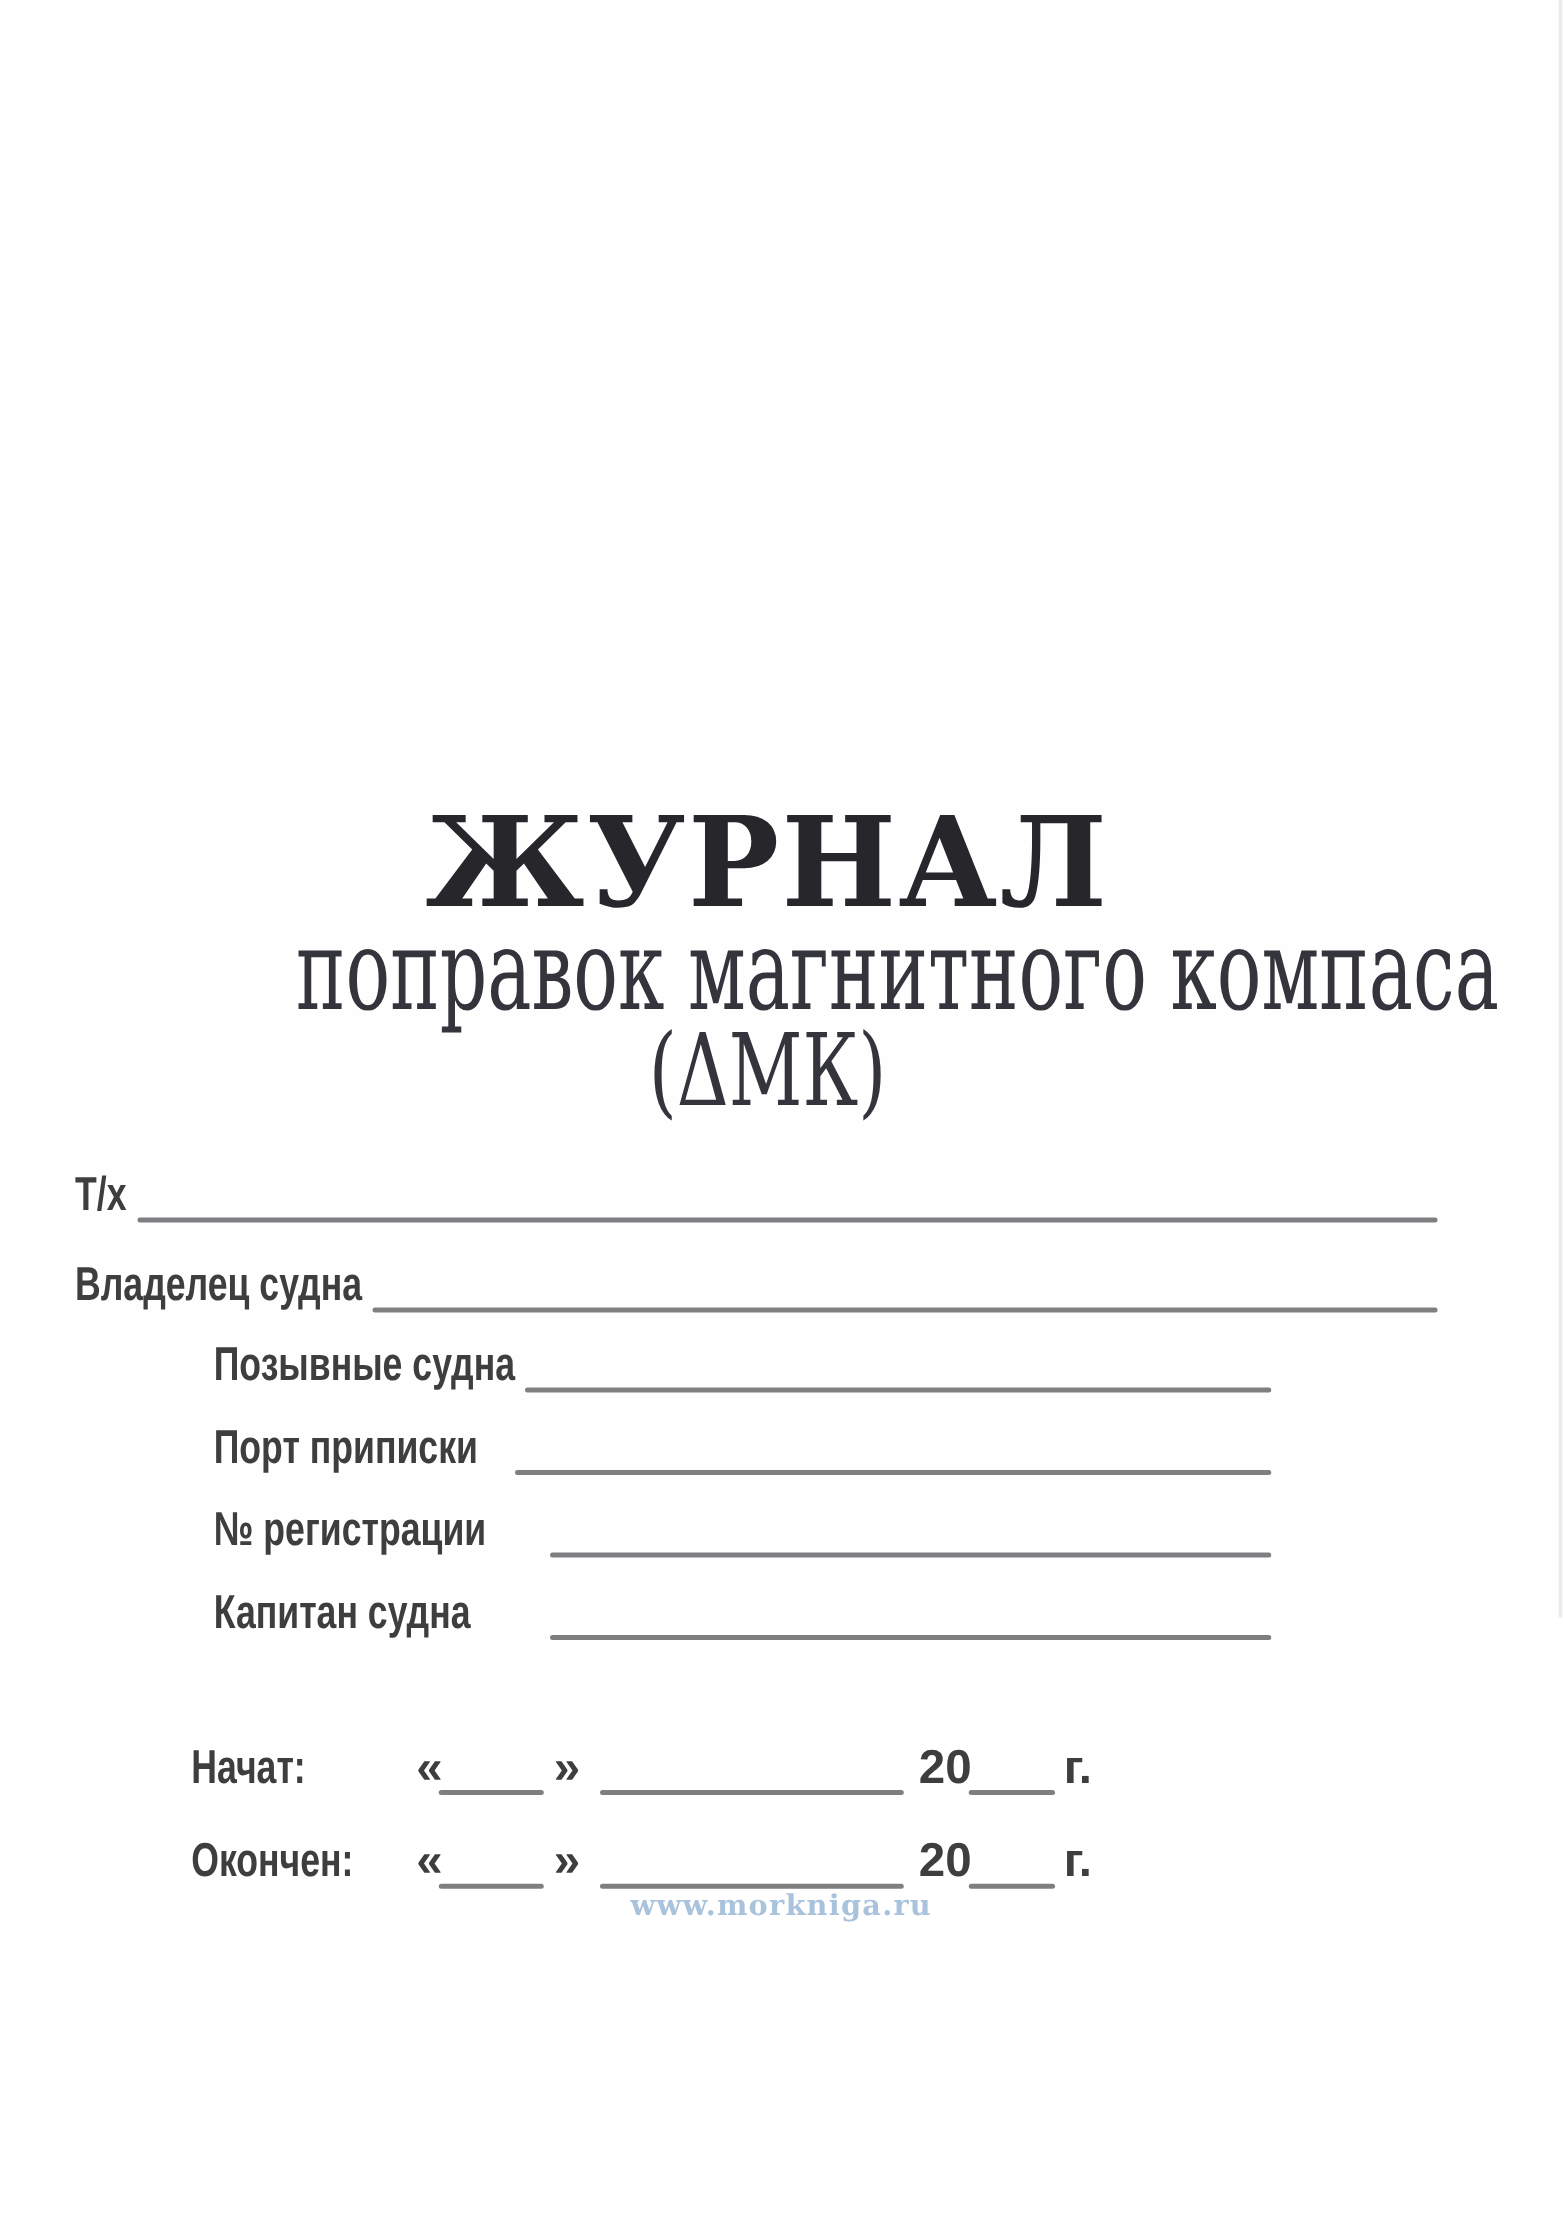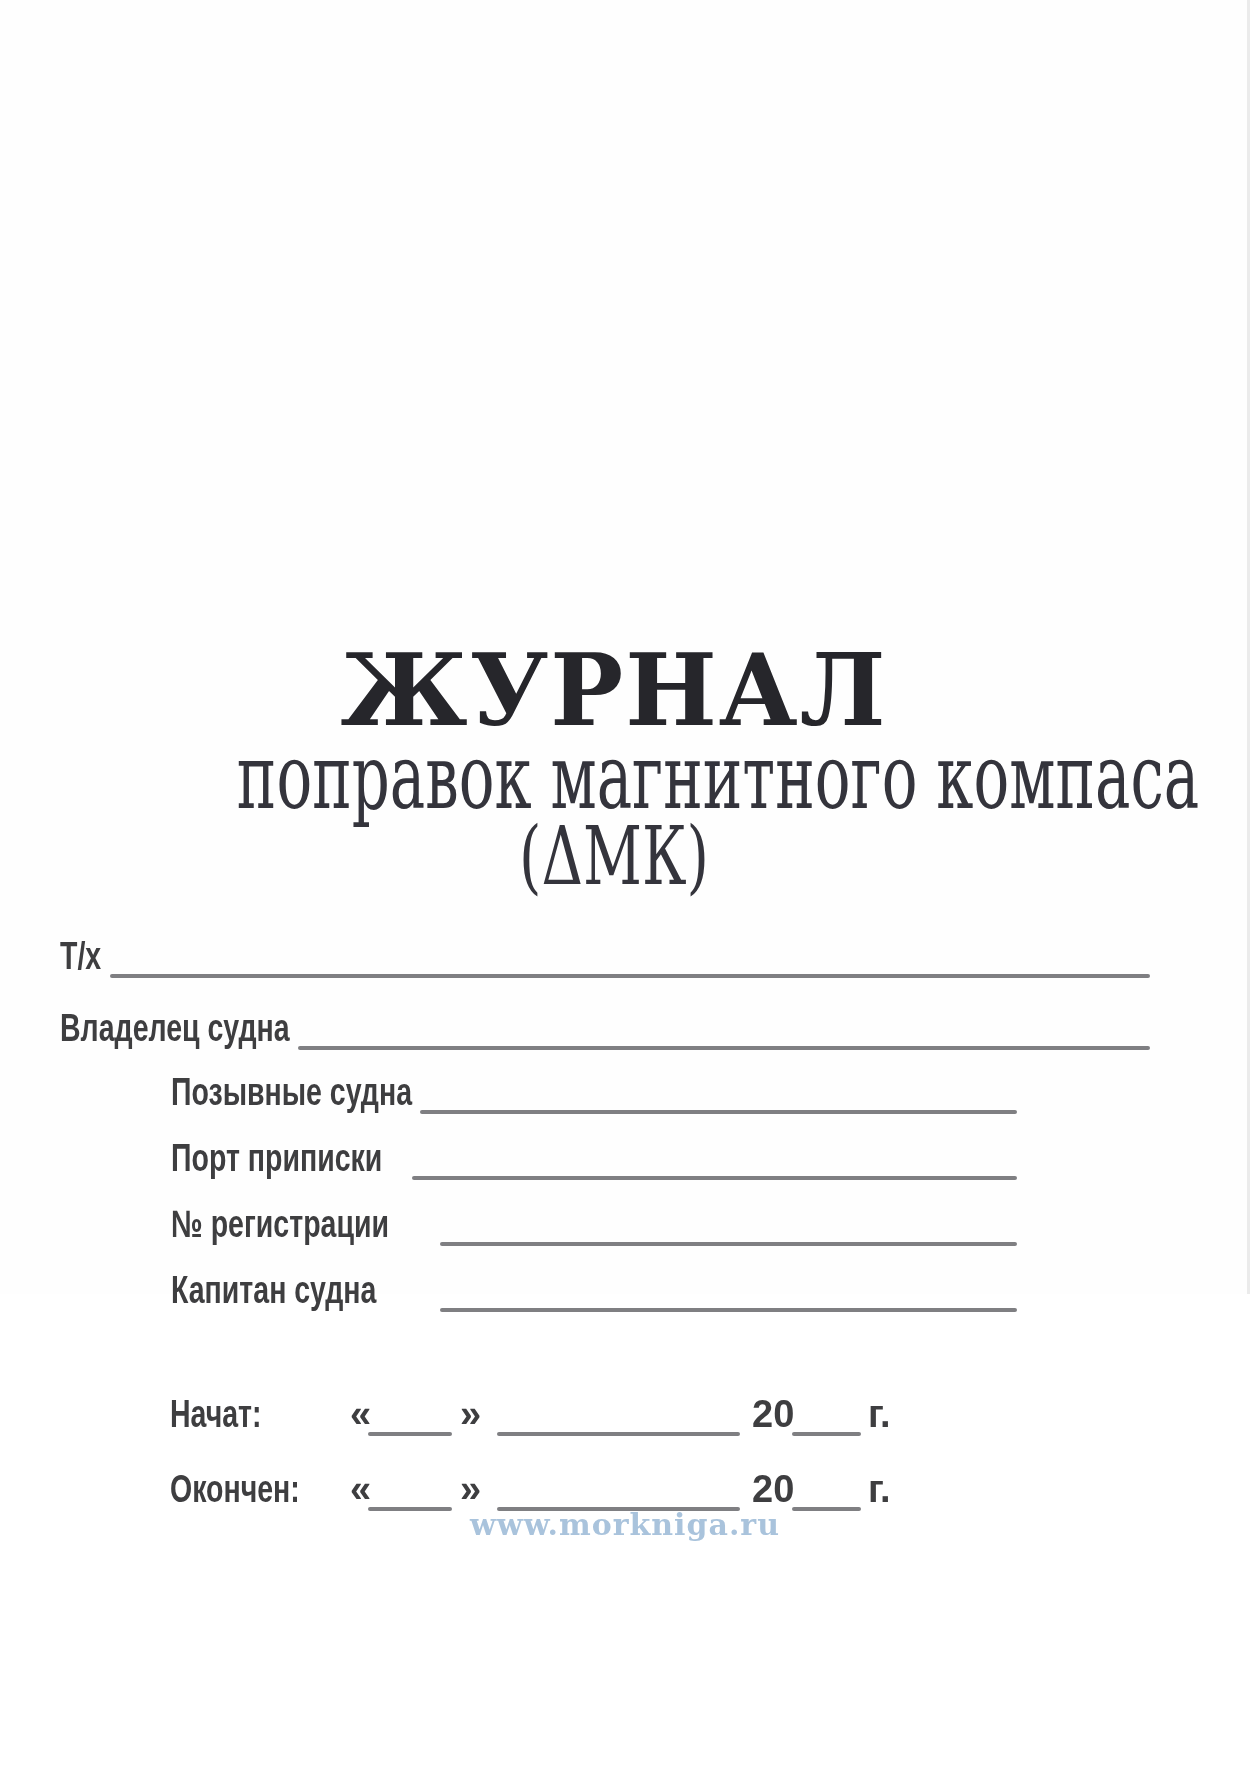--- a/index.html
+++ b/index.html
@@ -35,32 +35,32 @@
   .slabel{
     position:absolute;
     font-size:38px;line-height:38px;font-weight:700;color:#3e3e40;
     white-space:nowrap;
     transform:scaleX(0.75);transform-origin:0 100%;
   }
   .fline{
     position:absolute;height:4px;background:#7f7f82;border-radius:2px;
   }
   
-  .date-row{position:absolute;left:170px;width:740px;height:46px;}
+  .date-row{position:absolute;left:153px;width:740px;height:46px;}
   .date-row .slabel{left:0;top:0;}
   .date-row .q{
     position:absolute;top:0;
     font-size:38px;line-height:38px;font-weight:700;color:#3e3e40;
   }
   .date-row .fline{top:37px;}
   
   .watermark{
     position:absolute;top:1512px;left:0;width:1250px;text-align:center;
     font-family:"DejaVu Serif",serif;font-weight:700;
-    font-size:30px;line-height:26px;letter-spacing:1px;
+    font-size:23px;line-height:26px;letter-spacing:1px;
     color:#a9c3dc;
   }
 </style>
 </head>
 <body>
 
 <div class="page">
 
   <div class="tline t-main">
     <span class="tx">ЖУРНАЛ</span>

